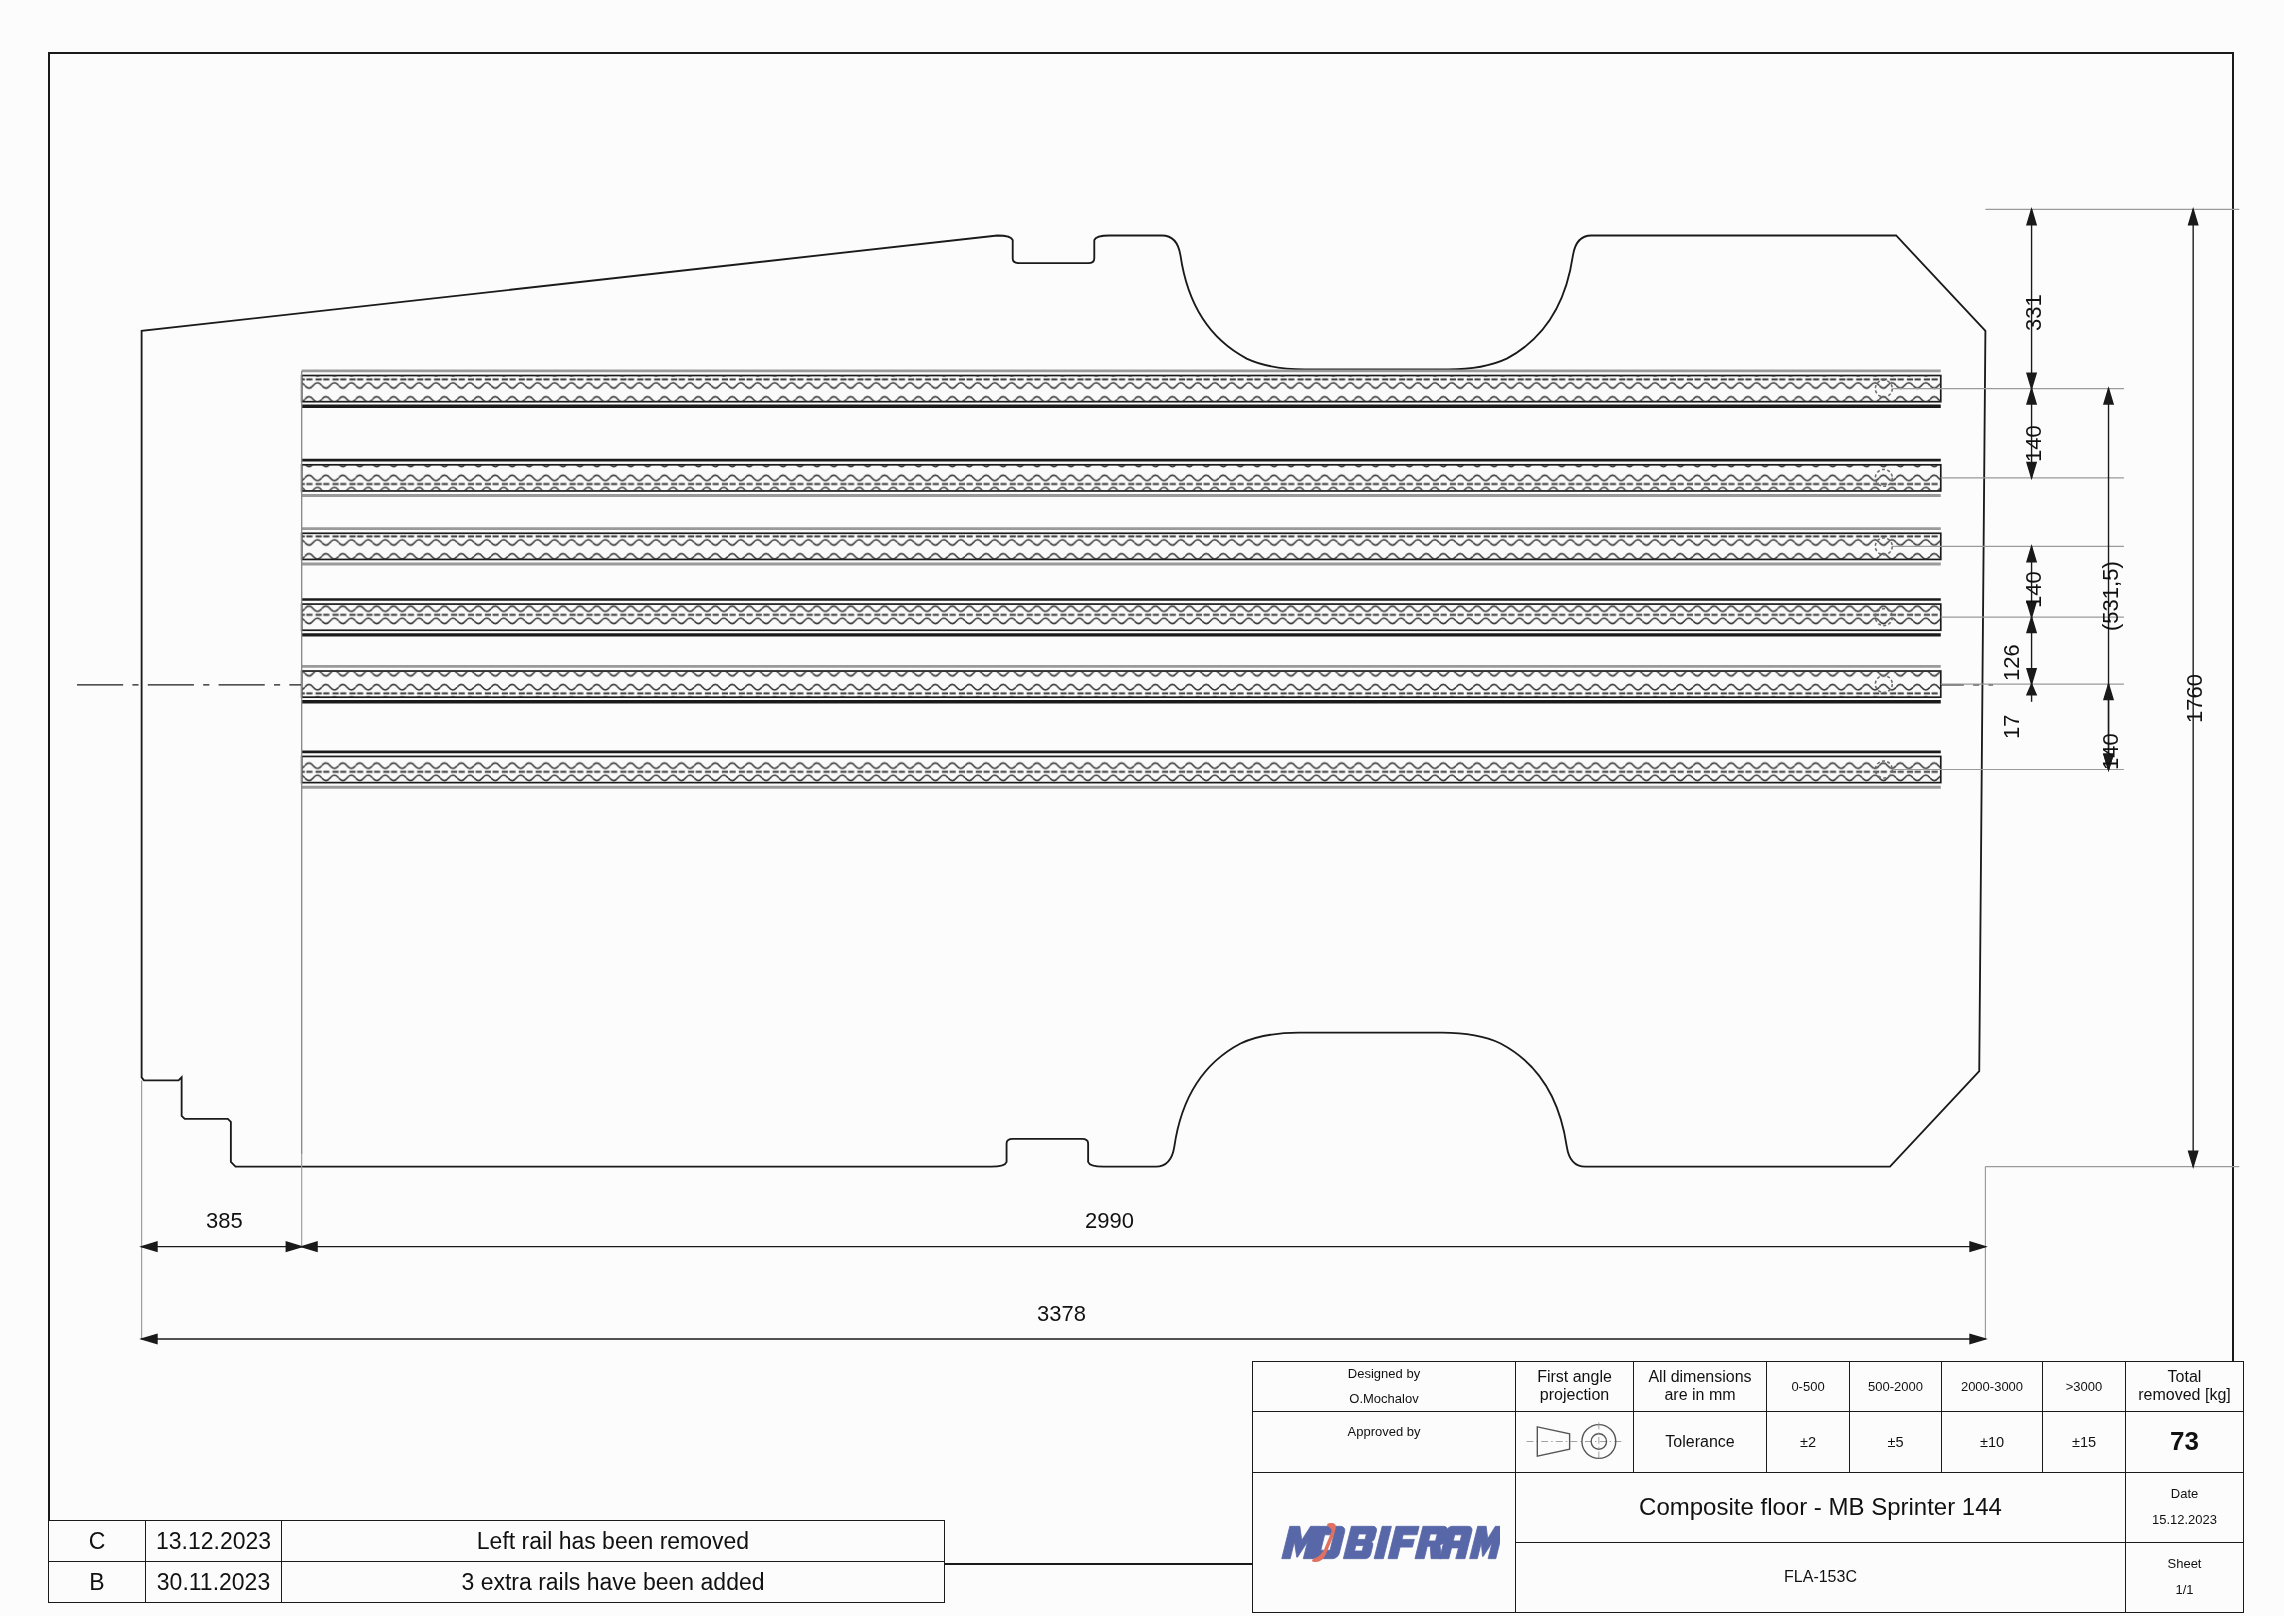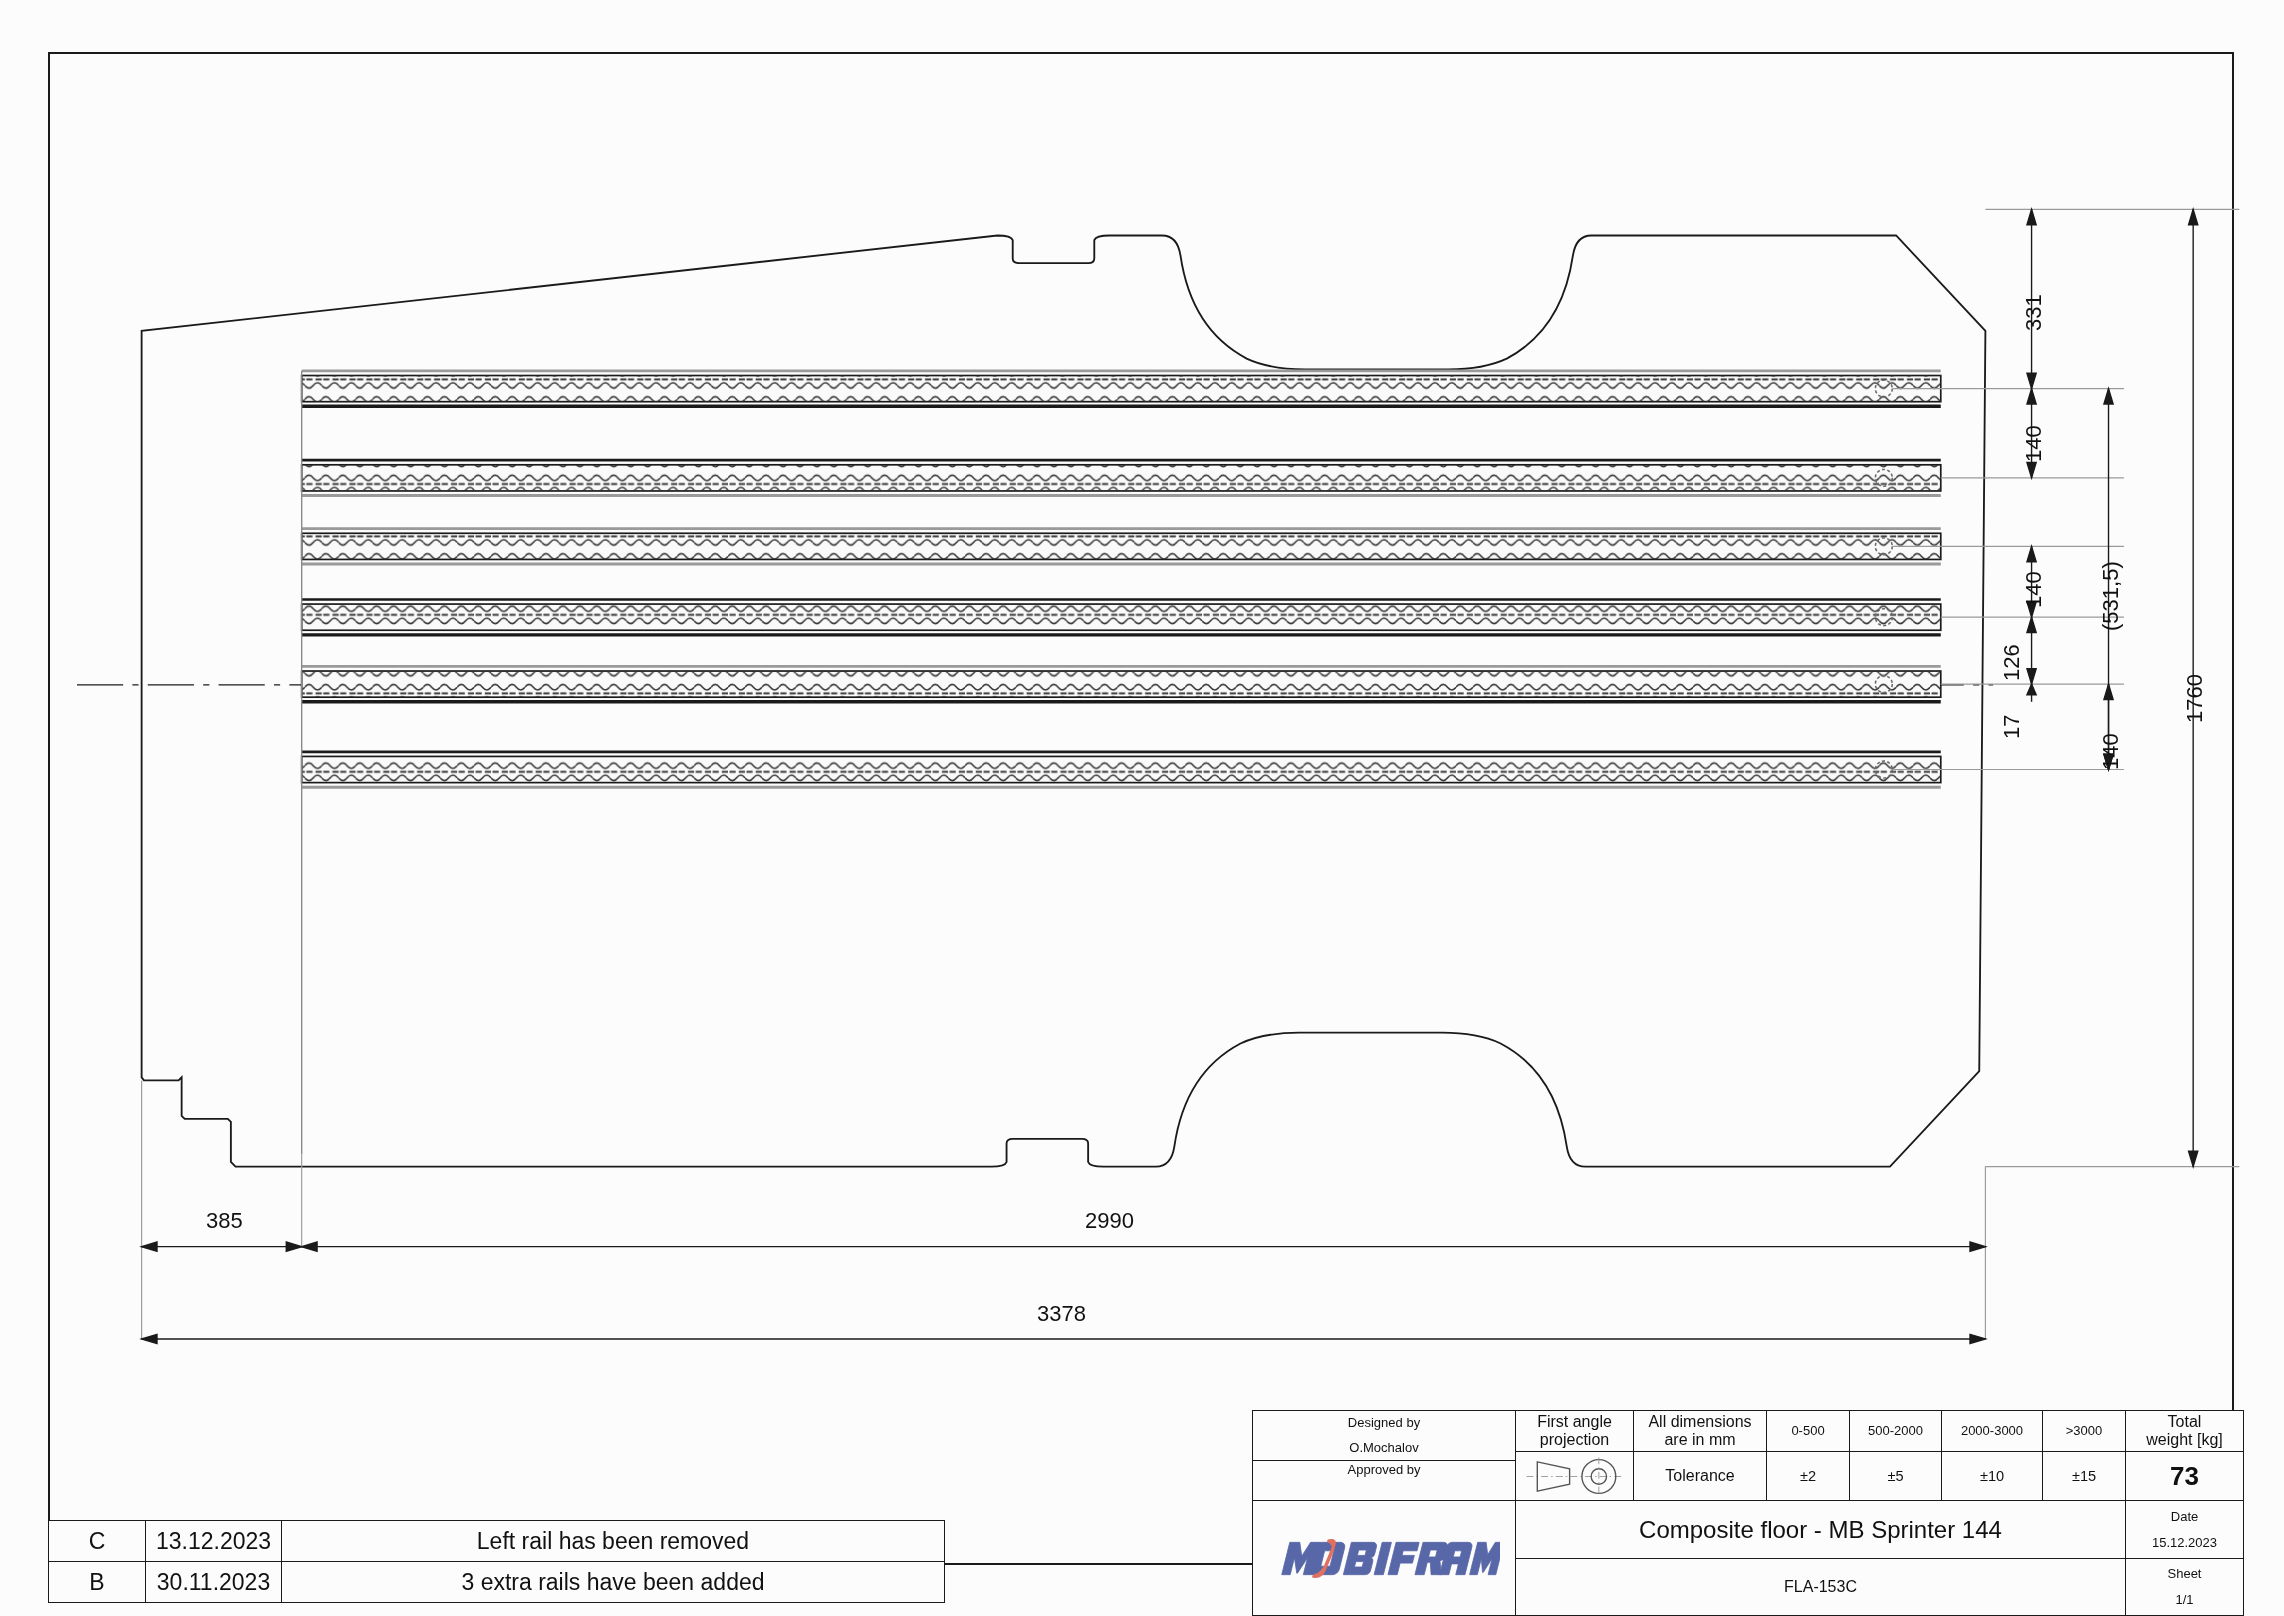--- a/index.html
+++ b/index.html
@@ -16,21 +16,21 @@
   table{border-collapse:collapse;font-family:"Liberation Sans",sans-serif;}
   td{border:1.5px solid #1a1a1a;text-align:center;vertical-align:middle;
      padding:0;background:#fcfcfc;}
 
   #revision-table{position:absolute;left:48px;top:1520px;width:897px;height:83px;}
   #revision-table table{width:100%;height:100%;}
   #revision-table td{font-size:23px;}
   #revision-table td.c-rev{width:96px;}
   #revision-table td.c-date{width:135px;}
 
-  #title-block{position:absolute;left:1252px;top:1410px;width:982px;height:206px;}
+  #title-block{position:absolute;left:1252px;top:1361px;width:982px;height:252px;}
   #title-block table{width:100%;height:100%;table-layout:fixed;}
   #tb-desg{font-size:13px;line-height:1.9;}
   .tb-small{font-size:13px;}
   .tb-mid{font-size:16px;line-height:1.15;}
   .tb-tol{font-size:14.6px;}
   .tb-weight{font-size:26px;font-weight:bold;}
   .tb-title{font-size:24px;}
   .tb-code{font-size:16px;}
   .tb-date{font-size:13px;line-height:2.0;}
   .logo-cell{padding:0;}
@@ -324,21 +324,21 @@
           <div>All dimensions</div>
               <div>are in mm</div>
         </td>
 
         <td style="width:82px;" class="tb-small">0-500</td>
         <td style="width:91px;" class="tb-small">500-2000</td>
         <td style="width:100px;" class="tb-small">2000-3000</td>
         <td style="width:82px;" class="tb-small">&gt;3000</td>
         <td style="width:117px;" class="tb-mid">
           <div>Total</div>
-              <div>weight [kg]</div>
+              <div>removed [kg]</div>
         </td>
       </tr>
 
       <tr>
         <td>
           <svg width="100" height="45" viewBox="0 0 130 58" class="logo">
             <line x1="2" y1="29" x2="128" y2="29" stroke="#9a9a9a" stroke-width="1.2" stroke-dasharray="9,4,2,4"></line>
             <path d="M16,10 L58,19 L58,39 L16,48 Z" fill="none" stroke="#555" stroke-width="1.8"></path>
             <ellipse cx="96" cy="29" rx="22" ry="22" fill="none" stroke="#555" stroke-width="1.8"></ellipse>
             <ellipse cx="96" cy="29" rx="10" ry="10" fill="none" stroke="#555" stroke-width="1.8"></ellipse>

